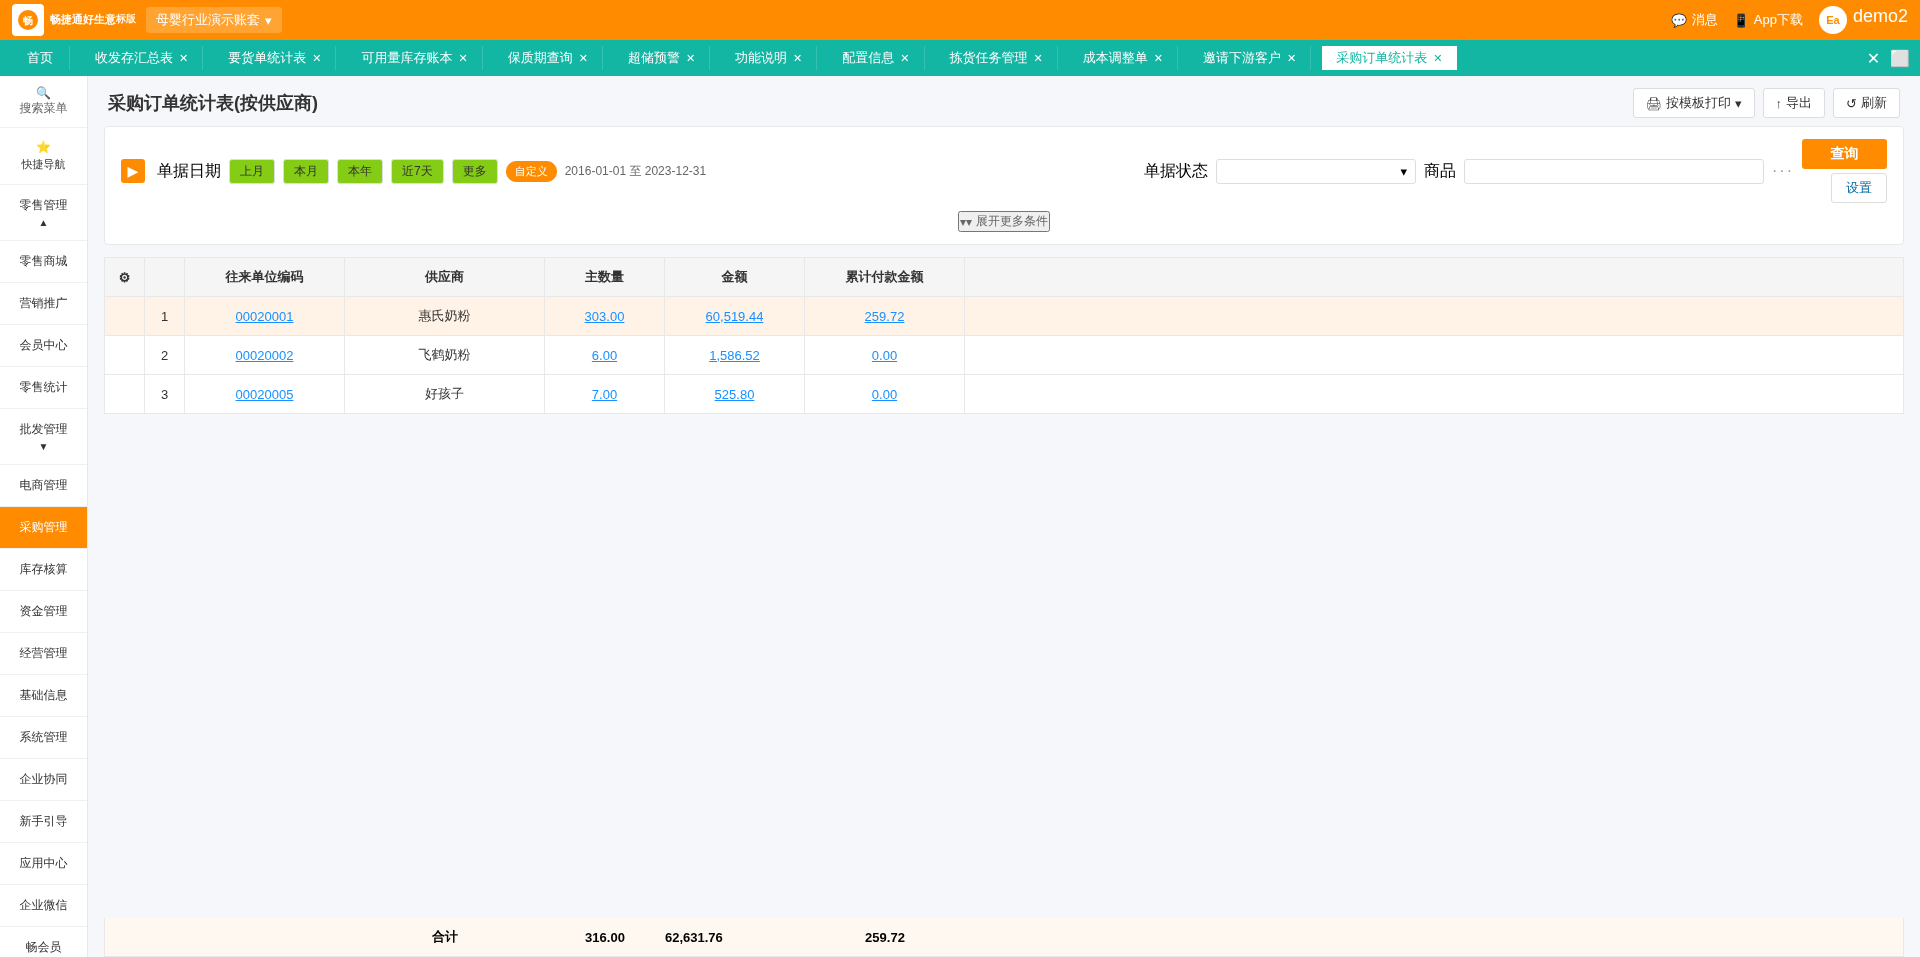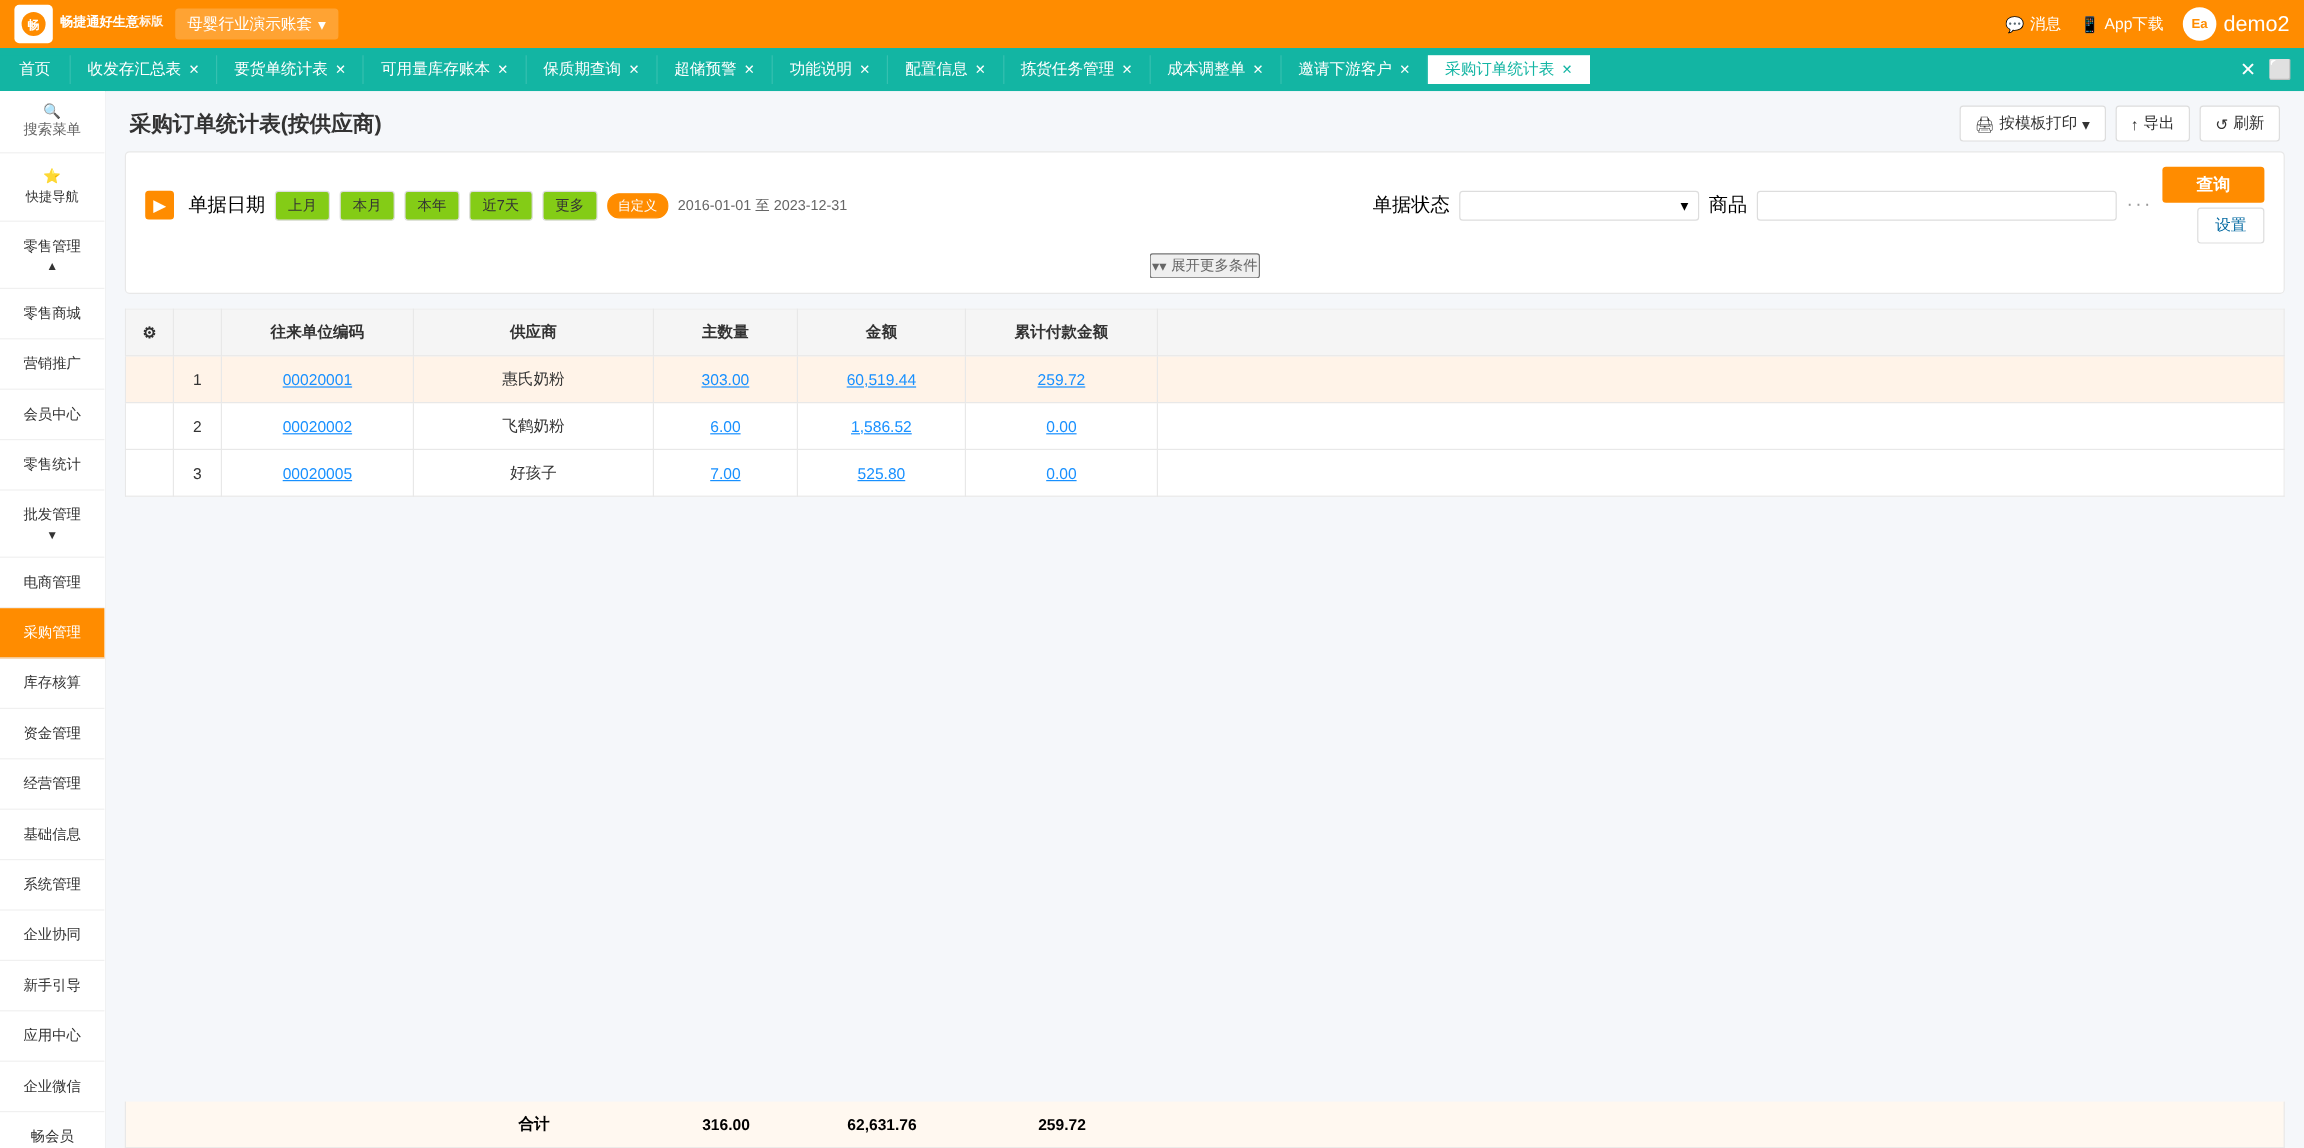--- a/index.html
+++ b/index.html
@@ -37,20 +37,21 @@
       height: 24px;
       padding: 0 14px;
       display: flex;
       align-items: center;
       color: #fff;
       font-size: 13px;
       cursor: pointer;
       white-space: nowrap;
       border-right: 1px solid rgba(255,255,255,0.15);
       position: relative;
+      margin-left: 11px;
     }
     .nav-tab.active { background: #fff; color: #13b5a3; }
     .nav-tab .close-btn { margin-left: 6px; font-size: 11px; color: inherit; }
     .nav-tab-home { background: #13b5a3; padding: 0 16px; }
     .nav-actions { margin-left: auto; display: flex; align-items: center; gap: 2px; padding-right: 6px; }
     .nav-action-btn { color: #fff; background: none; border: none; cursor: pointer; padding: 4px; font-size: 16px; }
 
     
     .content-area { display: flex; flex: 1; overflow: hidden; }
 
@@ -180,21 +181,21 @@
   </div>
   <div class="top-bar-right">
     <div class="top-bar-btn">
       <span>💬</span>
       <span>消息</span>
     </div>
     <div class="top-bar-btn">
       <span>📱</span>
       <span>App下载</span>
     </div>
-    <div style="display:flex;align-items:center;gap:6px;cursor:pointer">
+    <div style="display:flex;align-items:flex-start;gap:6px;cursor:pointer">
       <div class="user-avatar">
         <span style="color:#ff8c00;font-weight:bold;font-size:11px">Ea</span>
       </div>
       <span style="color:#fff;font-size:18px">demo2</span>
     </div>
   </div>
 </div>
 
 <div class="nav-tabs">
   <div class="nav-tab nav-tab-home">
@@ -476,18 +477,18 @@
         </tbody>
       </table>
     </div>
 
     <div style="background:#fff8f0;border:1px solid #e8e8e8;border-top:none;margin:0 16px;display:flex;align-items:center;padding:10px 0;font-size:13px;font-weight:600;">
       <div style="width:40px;"></div>
       <div style="width:40px;"></div>
       <div style="width:160px;text-align:center;"></div>
       <div style="width:200px;text-align:center;">合计</div>
       <div style="width:120px;text-align:center;">316.00</div>
-      <div style="width:140px;text-align:center;">62,631.76</div>
+      <div style="width:140px;text-align:left;">62,631.76</div>
       <div style="width:160px;text-align:center;">259.72</div>
       <div style="flex:1;"></div>
     </div>
   </div>
 </div>
 
 </body></html>

